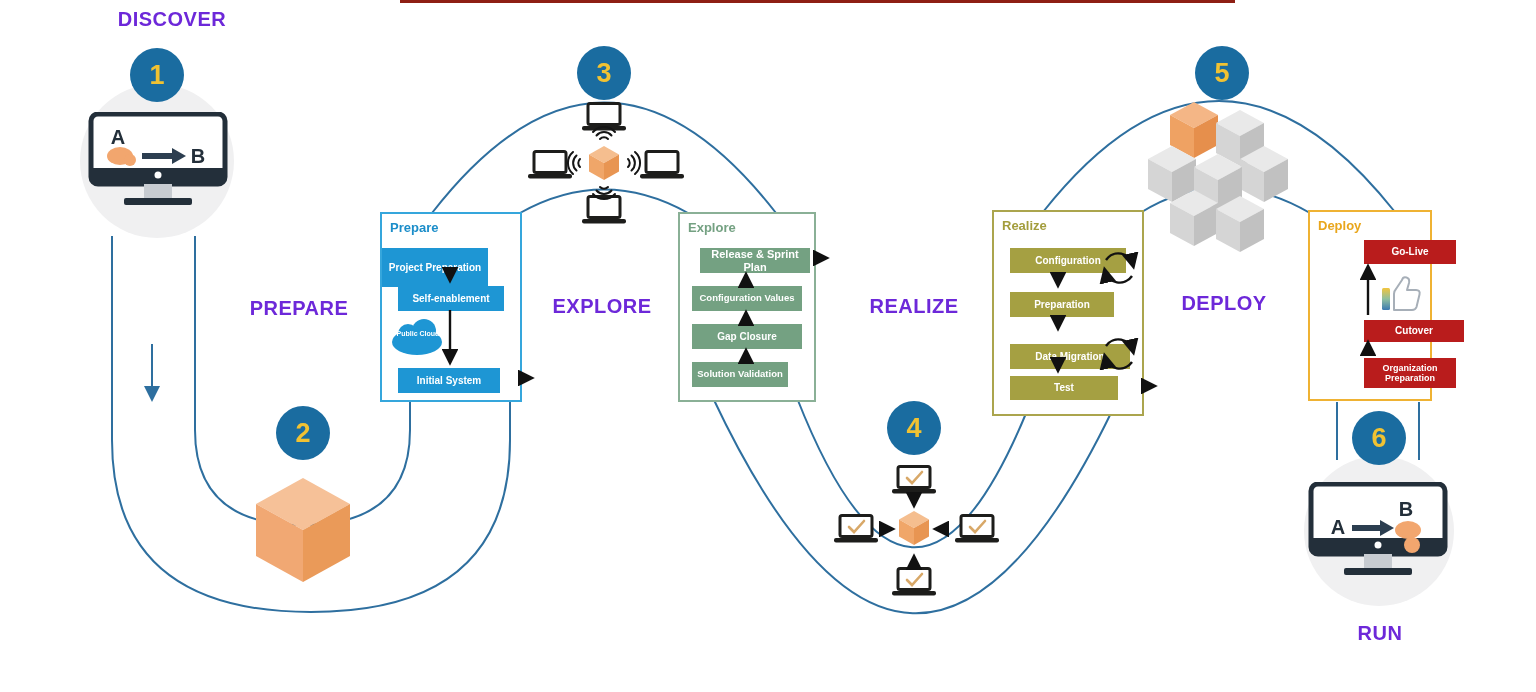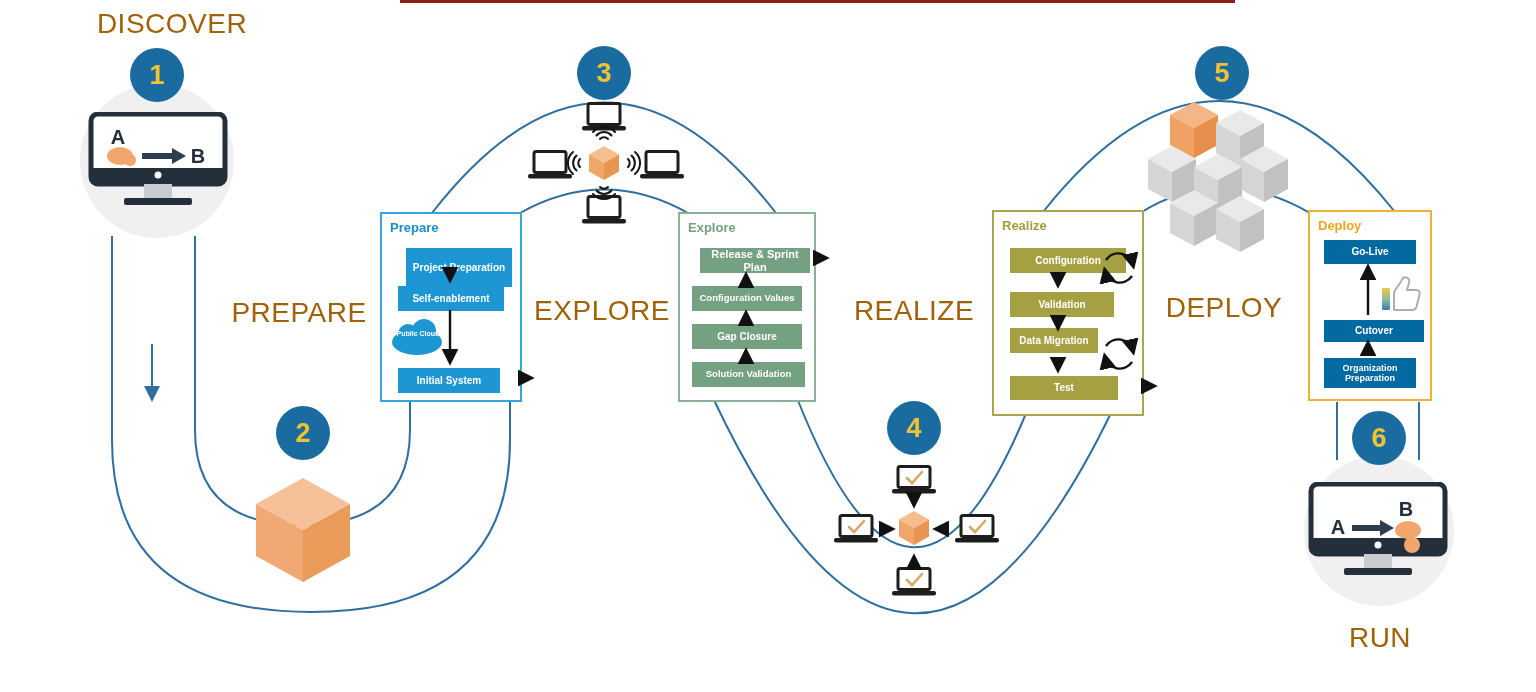--- a/index.html
+++ b/index.html
@@ -1,32 +1,32 @@
 <!DOCTYPE html>
 <html><head>
 <meta charset="utf-8">
 <style>
   html,body{margin:0;padding:0;background:#fff;}
   body{width:1536px;height:692px;position:relative;overflow:hidden;
        font-family:"Liberation Sans",sans-serif;}
   .abs{position:absolute;}
   .top-line{left:400px;top:0;width:835px;height:3px;background:#8E1F14;}
-  .stage-label{font-size:28px;font-weight:normal;color:#a16207;letter-spacing:.5px;
+  .stage-label{font-size:20px;font-weight:bold;color:#6d28d9;letter-spacing:.5px;
                transform:translateX(-50%);white-space:nowrap;z-index:4;}
   .stage-num{width:54px;height:54px;border-radius:50%;background:#1A6CA0;color:#F1C232;
              font-size:27px;font-weight:bold;display:flex;align-items:center;justify-content:center;z-index:4;}
   .gray-disc{border-radius:50%;background:#F0F0F1;z-index:2;}
   .pbox{background:#fff;z-index:3;}
   .pbox .title{position:absolute;top:6px;left:8px;font-size:13px;font-weight:bold;}
   .itm{position:absolute;color:#fff;font-weight:bold;font-size:10px;display:flex;
        align-items:center;justify-content:center;text-align:center;line-height:1.15;padding:0 2px;box-sizing:border-box;}
   .b-prep{border:2px solid #35A6DC;} .t-prep{color:#1B8DC9;} .i-prep{background:#1E96D4;}
   .b-expl{border:2px solid #8AB096;} .t-expl{color:#74A182;} .i-expl{background:#74A182;}
   .b-real{border:2px solid #ABA54E;} .t-real{color:#A39D3C;} .i-real{background:#A5A042;}
-  .b-dep{border:2px solid #EFB233;}  .t-dep{color:#E9A61C;}  .i-dep{background:#0369a1;}
+  .b-dep{border:2px solid #EFB233;}  .t-dep{color:#E9A61C;}  .i-dep{background:#b91c1c;margin-left:40px;}
   .cloud-txt{position:absolute;color:#fff;font-size:7px;font-weight:bold;text-align:center;line-height:1.15;}
   svg{display:block;}
   .icon-layer{z-index:3;}
   #path-svg{position:absolute;left:0;top:0;z-index:1;}
   #overlay-svg{position:absolute;left:0;top:0;z-index:5;pointer-events:none;}
 </style>
 </head>
 <body>
 
 <svg width="0" height="0" style="position:absolute">
@@ -154,44 +154,44 @@
   <text x="30" y="52" font-size="20" font-weight="bold" fill="#232F3A" text-anchor="middle">A</text>
   <line x1="44" y1="46" x2="72" y2="46" stroke="#2C3E50" stroke-width="6"></line>
   <polygon points="72,38 86,46 72,54" fill="#2C3E50"></polygon>
   <text x="98" y="34" font-size="20" font-weight="bold" fill="#232F3A" text-anchor="middle">B</text>
   <ellipse cx="100" cy="48" rx="13" ry="9" fill="#F2A66E"></ellipse>
     <circle cx="104" cy="63" r="8" fill="#F2A66E"></circle>
 </svg>
 
 <div class="abs pbox b-prep" style="left:380px;top:212px;width:138px;height:186px">
   <div class="title t-prep">Prepare</div>
-  <div class="itm i-prep" style="left:24px;top:34px;width:106px;height:39px">Project Preparation</div>
+  <div class="itm i-prep" style="left:0;top:34px;width:106px;height:39px">Project Preparation</div>
   <div class="itm i-prep" style="left:16px;top:72px;width:106px;height:25px">Self-enablement</div>
   <div class="itm i-prep" style="left:16px;top:154px;width:102px;height:25px">Initial System</div>
   <svg class="abs" style="left:8px;top:104px" width="56" height="40" viewBox="0 0 56 40">
     <circle cx="18" cy="16" r="10" fill="#1E96D4"></circle>
       <circle cx="34" cy="13" r="12" fill="#1E96D4"></circle>
     <ellipse cx="27" cy="24" rx="25" ry="13" fill="#1E96D4"></ellipse>
   </svg>
   <div class="cloud-txt" style="left:10px;top:116px;width:52px">Public Cloud</div>
 </div>
 
 <div class="abs pbox b-expl" style="left:678px;top:212px;width:134px;height:186px">
   <div class="title t-expl">Explore</div>
   <div class="itm i-expl" style="left:20px;top:34px;width:110px;height:25px;font-size:11px">Release &amp; Sprint Plan</div>
   <div class="itm i-expl" style="left:12px;top:72px;width:110px;height:25px;font-size:9.5px">Configuration Values</div>
   <div class="itm i-expl" style="left:12px;top:110px;width:110px;height:25px">Gap Closure</div>
-  <div class="itm i-expl" style="left:12px;top:148px;width:113px;height:25px;font-size:9.5px">Solution Validation</div>
+  <div class="itm i-expl" style="left:12px;top:148px;width:96px;height:25px;font-size:9.5px">Solution Validation</div>
 </div>
 
 <div class="abs pbox b-real" style="left:992px;top:210px;width:148px;height:202px">
   <div class="title t-real">Realize</div>
   <div class="itm i-real" style="left:16px;top:36px;width:116px;height:25px">Configuration</div>
-  <div class="itm i-real" style="left:16px;top:80px;width:104px;height:25px">Validation</div>
-  <div class="itm i-real" style="left:16px;top:116px;width:88px;height:25px">Data Migration</div>
+  <div class="itm i-real" style="left:16px;top:80px;width:104px;height:25px">Preparation</div>
+  <div class="itm i-real" style="left:16px;top:132px;width:120px;height:25px">Data Migration</div>
   <div class="itm i-real" style="left:16px;top:164px;width:108px;height:24px">Test</div>
 </div>
 
 <div class="abs pbox b-dep" style="left:1308px;top:210px;width:120px;height:187px">
   <div class="title t-dep">Deploy</div>
   <div class="itm i-dep" style="left:14px;top:28px;width:92px;height:24px">Go-Live</div>
   <div class="itm i-dep" style="left:14px;top:108px;width:100px;height:22px">Cutover</div>
   <div class="itm i-dep" style="left:14px;top:146px;width:92px;height:30px;font-size:9px">Organization Preparation</div>
   <svg class="abs" style="left:70px;top:58px" width="44" height="44" viewBox="0 0 44 44">
     <defs>

